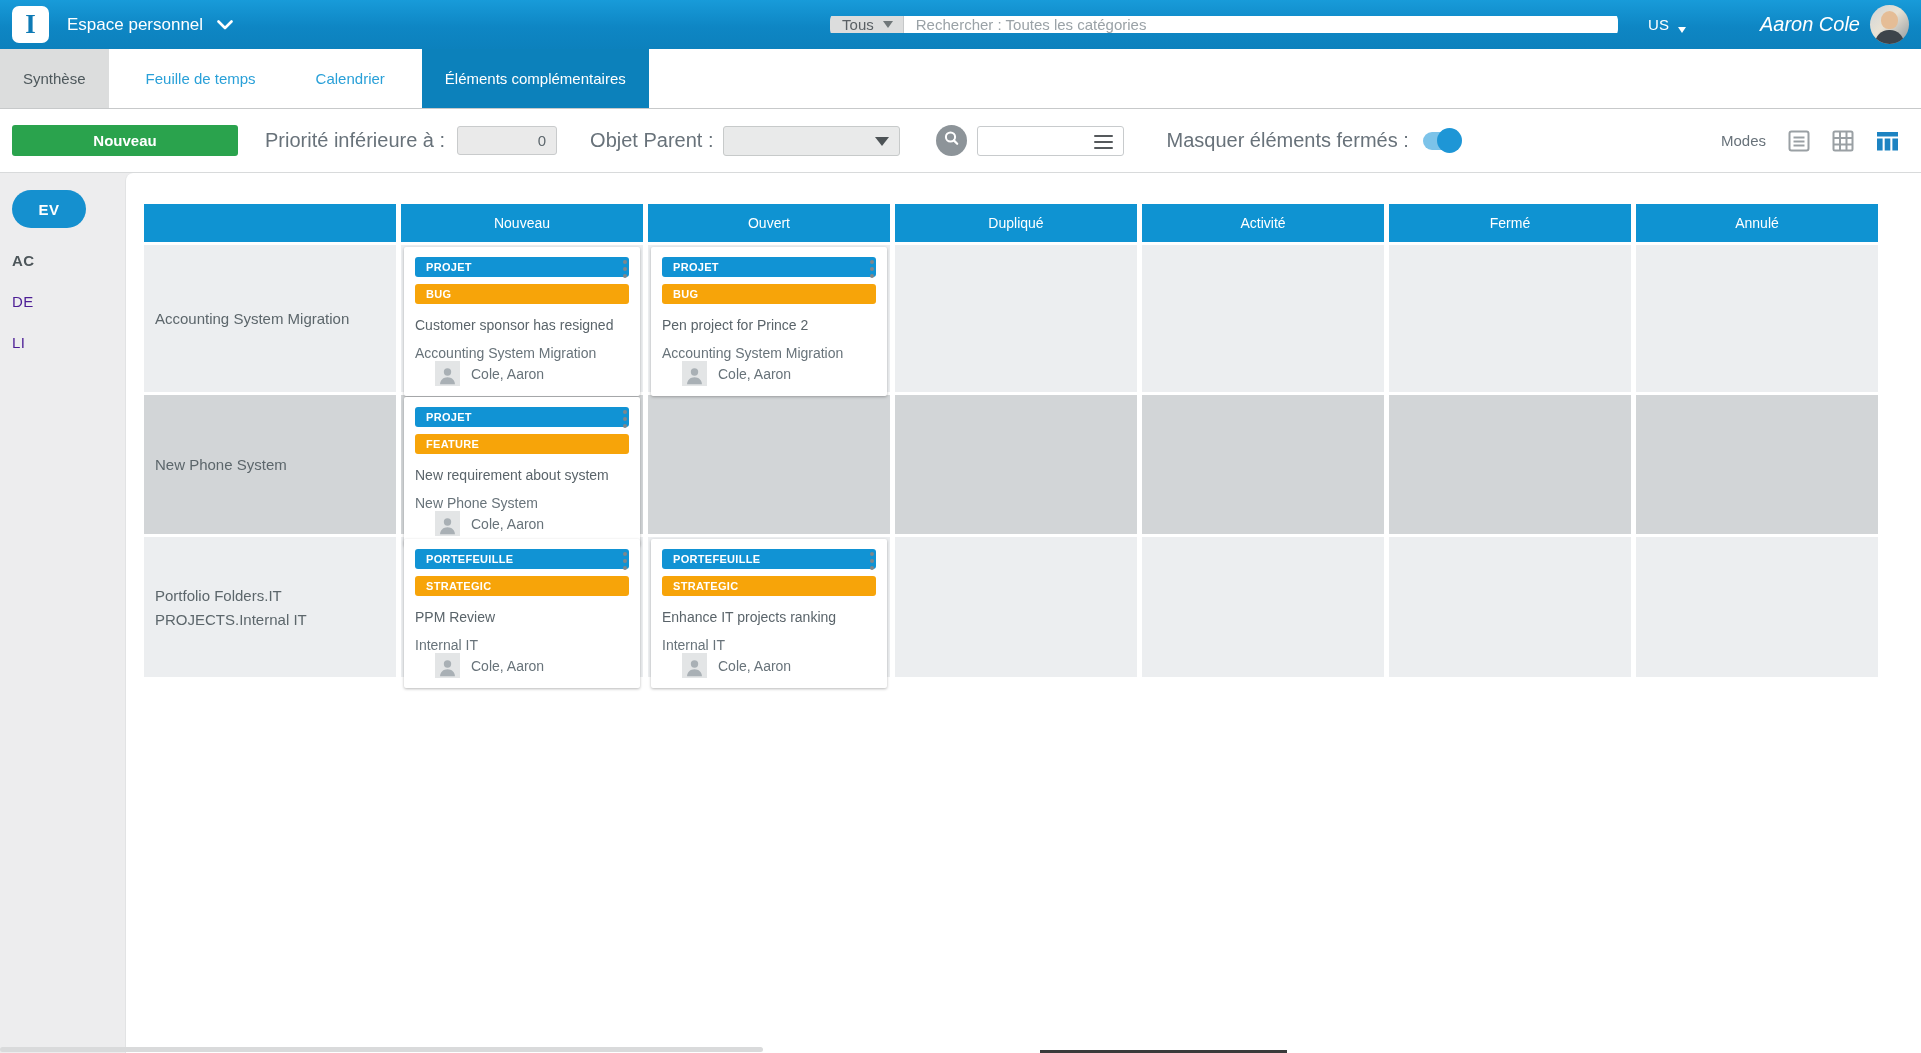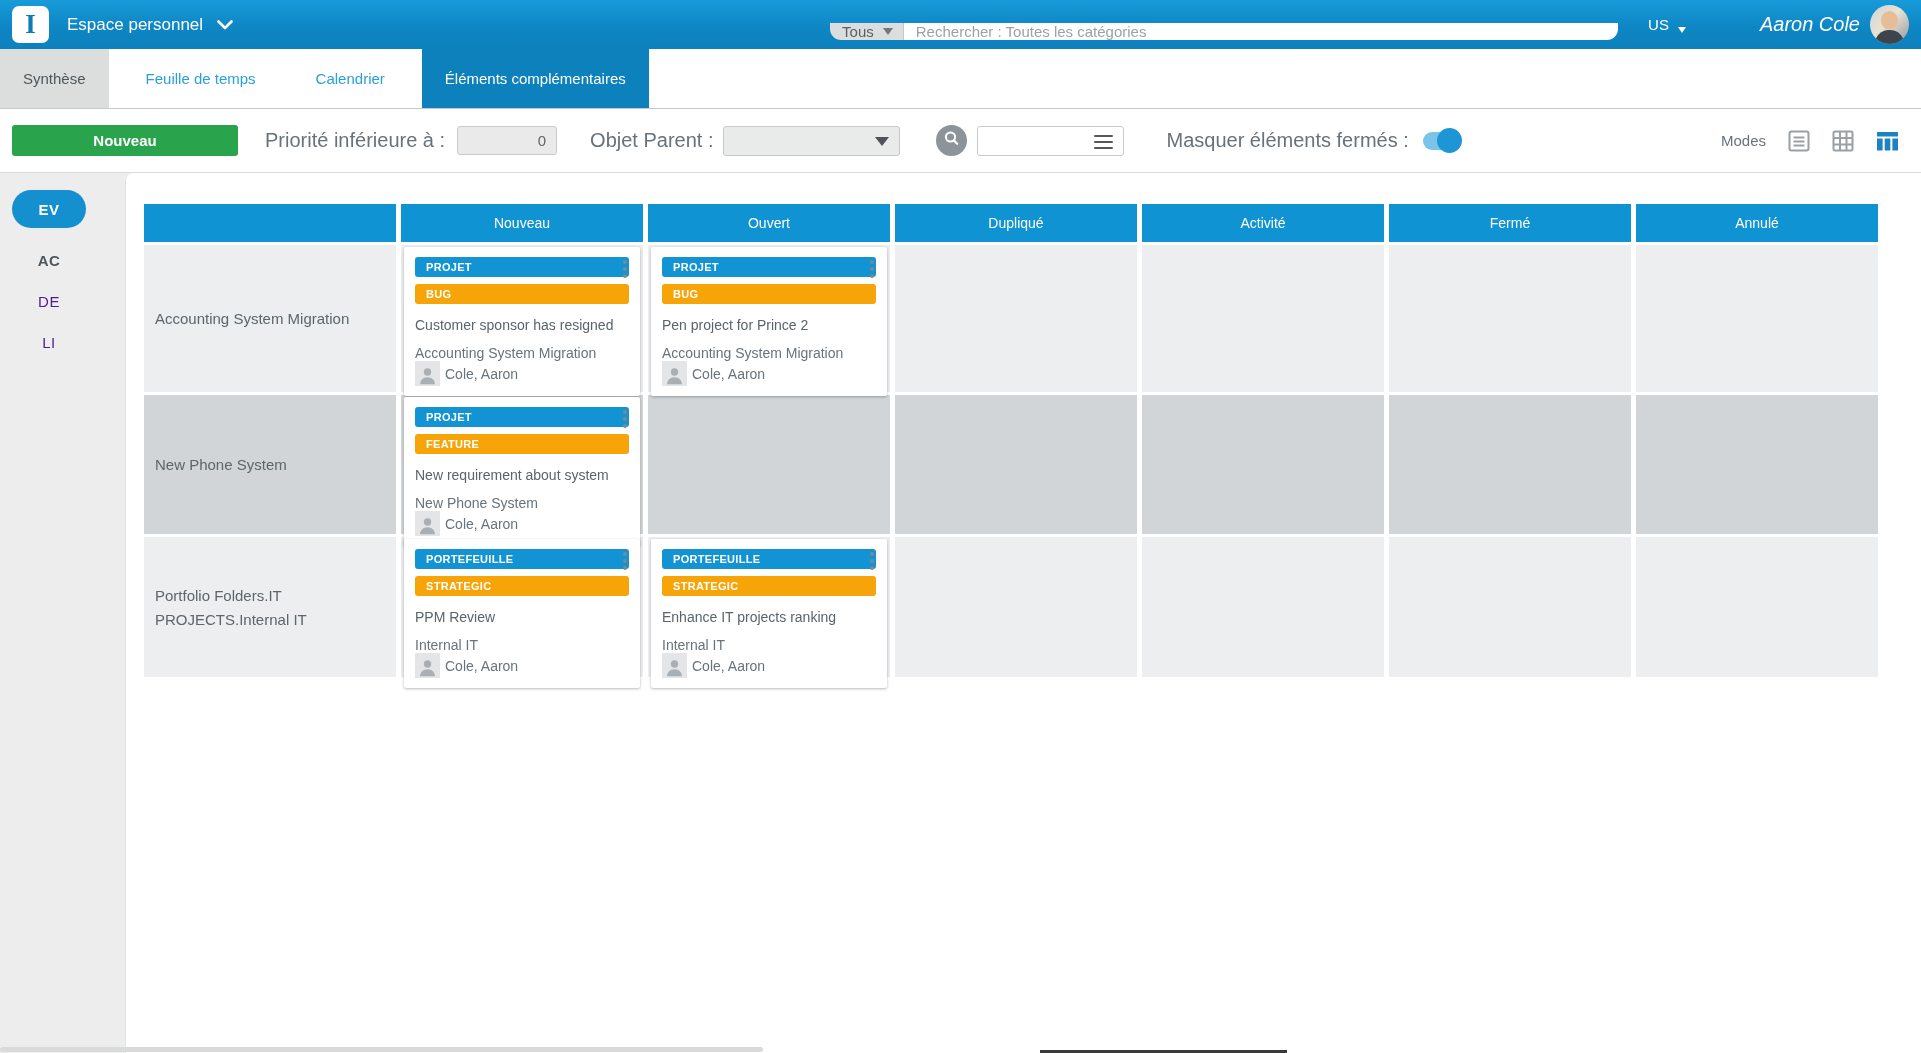--- a/index.html
+++ b/index.html
@@ -6,21 +6,21 @@
   html,body { width:1921px; height:1053px; overflow:hidden; }
   body { font-family:"Liberation Sans", sans-serif; background:#fff; color:#5d676d; position:relative; }
 
   
   .topbar { height:49px; background:linear-gradient(180deg,#189bd9 0%,#0e86c4 55%,#0c81bd 100%);
             display:flex; align-items:center; padding:0 12px 0 12px; }
   .logo { width:37px; height:37px; background:#fff; border-radius:7px; display:flex; align-items:center; justify-content:center;
           font-family:"Liberation Serif", serif; font-weight:bold; font-size:27px; color:#0e7ab5; cursor:pointer; }
   .workspace { display:flex; align-items:center; gap:14px; margin-left:18px; color:#fff; font-size:17px; cursor:pointer; }
   .workspace .chev { display:flex; }
-  .searchbar { display:flex; align-items:flex-end; height:30px; width:788px; margin-left:auto; border-radius:11px; overflow:hidden; }
+  .searchbar { display:flex; align-items:center; height:30px; width:788px; margin-left:auto; border-radius:11px; overflow:hidden; }
   .scope { background:#dcdddd; color:#5a6064; font-size:15px; display:flex; align-items:center; gap:9px; padding:0 10px 0 12px;
            border-right:1px solid #c6c8c9; cursor:pointer; }
   .caret { width:0; height:0; border-left:5px solid transparent; border-right:5px solid transparent; border-top:7px solid #707779; }
   .searchbar input { flex:1; border:none; outline:none; font-size:15px; padding:0 12px; color:#555; background:#fff; }
   .searchbar input::placeholder { color:#9aa2a7; }
   .locale { color:#fff; font-size:15px; display:flex; align-items:flex-end; gap:9px; margin-left:30px; cursor:pointer; }
   .caret-w { width:0; height:0; border-left:4px solid transparent; border-right:4px solid transparent; border-top:6px solid #fff; }
   .username { color:#fff; font-size:20px; margin-left:74px; cursor:pointer;font-style:italic; }
   .avatar { width:39px; height:39px; border-radius:50%; margin-left:10px; position:relative; overflow:hidden; cursor:pointer;
             background:linear-gradient(135deg,#cfd4d8 0%,#e9e2d4 45%,#8e969c 100%); }
@@ -56,21 +56,21 @@
   .toggle .knob { position:absolute; right:-3px; top:-4px; width:25px; height:25px; border-radius:50%; background:#1e96d6; }
   .modes-group { margin-left:auto; display:flex; align-items:center; gap:22px; }
   .modes-label { font-size:15px; color:#68727a; }
   .mode-icon { cursor:pointer; display:flex; }
 
   
   .main { display:flex; height:892px; background:#ededee; }
   .sidebar { width:125px; padding-top:17px; display:flex; flex-direction:column; align-items:flex-start; }
   .pill { margin-left:12px; width:74px; height:38px; border-radius:19px; background:#1590cf; color:#fff;
           font-weight:bold; font-size:15px; display:flex; align-items:center; justify-content:center; letter-spacing:.5px; cursor:pointer; }
-  .side-item { margin-left:12px; width:74px; text-align:center; font-size:15px; letter-spacing:.5px; cursor:pointer; margin-top:24px; }
+  .side-item { margin-left:12px; width:74px; text-align:left; font-size:15px; letter-spacing:.5px; cursor:pointer; margin-top:24px; }
   .side-strong { color:#4d565a; font-weight:bold; }
   .side-dim { color:#4c1d95; }
   .content { flex:1; background:#fff; border-top-left-radius:8px; border-left:1px solid #e2e3e4; overflow:hidden; }
 
   
   .kanban { margin:31px 0 0 18px; width:1734px; display:grid;
             grid-template-columns:252px repeat(6, 1fr); grid-template-rows:38px 147px 139px 140px;
             column-gap:5px; row-gap:3px; }
   .col-header { background:#0f93d2; color:#fff; font-size:14px; display:flex; align-items:center; justify-content:center; }
   .row-label { padding-left:11px; display:flex; flex-direction:column; justify-content:center; gap:7px; font-size:15px; color:#5c666b; }
@@ -79,21 +79,21 @@
   .shade-dark { background:#d2d5d7; }
 
   .card { flex:1; margin:2px 3px 3px; background:#fff; border-radius:2px; box-shadow:0 1px 3px rgba(0,0,0,.28);
           padding:10px 11px 8px; position:relative; display:flex; flex-direction:column; cursor:pointer; }
   .badges { display:flex; gap:7px;flex-direction:column; }
   .badge { padding:4px 11px; border-radius:3px; font-size:11px; font-weight:bold; color:#fff; letter-spacing:.3px; }
   .kebab { position:absolute; right:9px; top:11px; padding:2px 4px; cursor:pointer; }
   .kebab i { display:block; width:4px; height:4px; border-radius:50%; background:#7f878c; margin-bottom:3px; }
   .card-title { margin-top:13px; font-size:14px; color:#5a646a; white-space:nowrap; overflow:hidden; }
   .card-subtitle { margin-top:12px; font-size:14px; color:#68737a; white-space:nowrap; overflow:hidden; }
-  .assignee { margin-top:auto; margin-bottom:2px; display:flex; align-items:center; gap:5px; }
+  .assignee { margin-top:auto; margin-bottom:2px; display:flex; align-items:center; gap:11px;margin-left:20px; }
   .mini-avatar { width:25px; height:25px; background:#e3e5e6; display:flex; align-items:flex-end; justify-content:center; overflow:hidden; }
   .assignee-name { font-size:14px; color:#68737a; }
 
   
   .hthumb { position:absolute; left:0; bottom:1px; width:763px; height:5px; background:#d9dadb; border-radius:3px; }
   .darkthumb { position:absolute; left:1040px; bottom:0; width:247px; height:3px; background:#3a3a3a; }
 </style>
 </head>
 <body>
 

